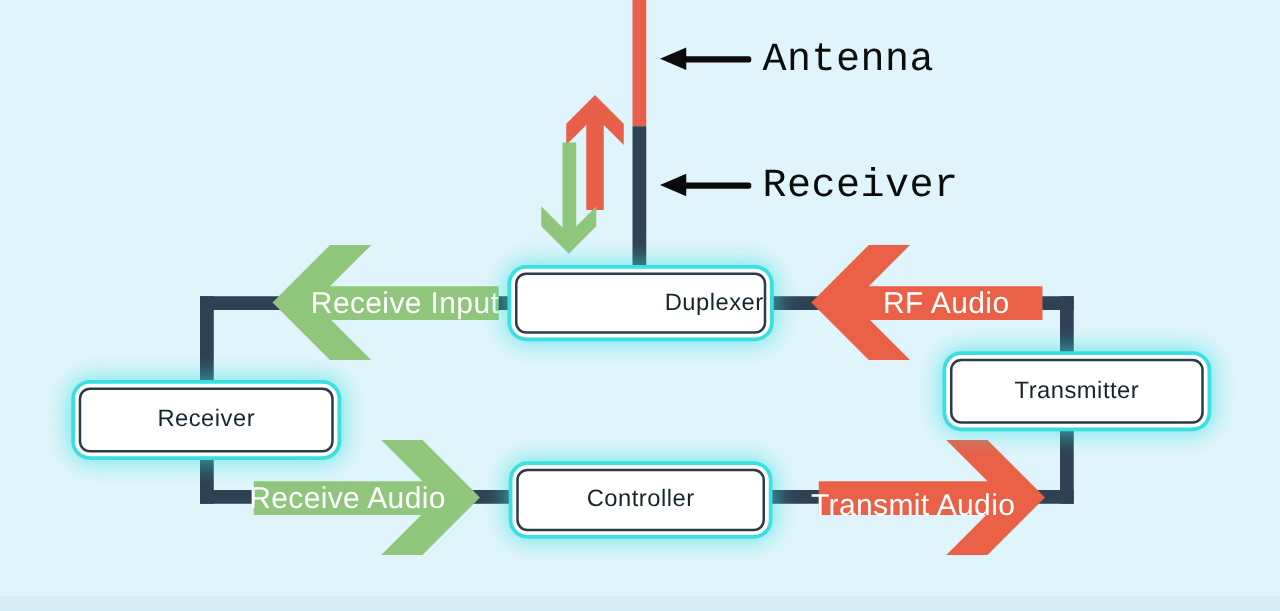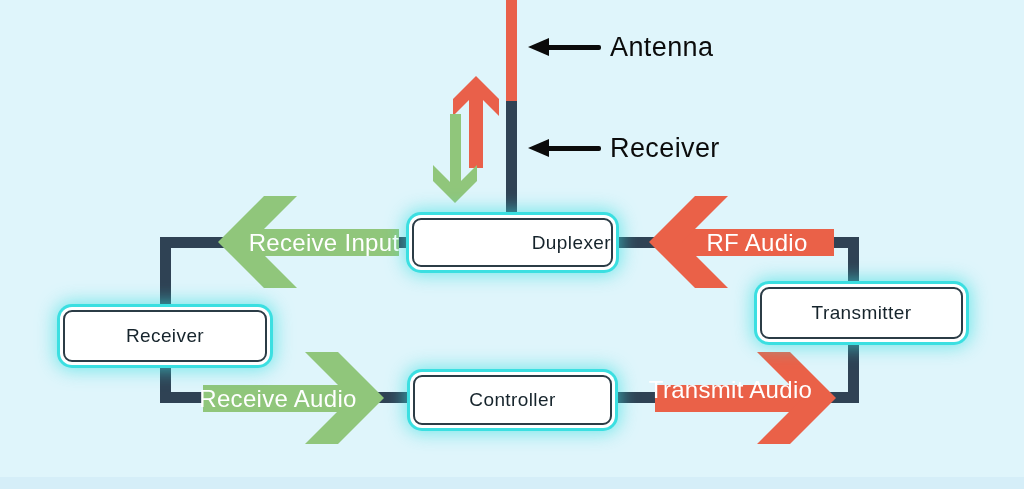--- a/index.html
+++ b/index.html
@@ -43,21 +43,21 @@
   
   .callout { position:absolute; z-index:4; height:37px; }
   .callout .head {
     position:absolute; left:0; top:9px; width:0; height:0;
     border-top:9px solid transparent; border-bottom:9px solid transparent;
     border-right:21px solid #0B0B0B;
   }
   .callout .tail { position:absolute; left:19px; top:16px; width:54px; height:5px; background:#0B0B0B; border-radius:2px; }
   .callout .txt {
     position:absolute; left:82px; top:0; height:37px; display:flex; align-items:center;
-    color:#0B0B0B; font-size:27px; font-weight:500; letter-spacing:0.4px; white-space:nowrap;
+    color:#0B0B0B; font-size:32px; font-weight:500; letter-spacing:0.4px; white-space:nowrap;font-family:Liberation Mono, monospace;
   }
   #callout-antenna  { left:528px; top:29px; }
   #callout-feedline { left:528px; top:130px; }
 </style>
 </head>
 <body>
 
 <div class="stage">
 
   <div class="seg" style="left:506px; top:0; width:11px; height:101px; background:#E9604A;"></div>
@@ -93,21 +93,21 @@
       <polygon points="183,48 137,2 104,2 150,48 104,94 137,94" fill="#90C67B"></polygon>
     </svg>
     <span class="lbl" style="left:2px; top:35px; width:150px; height:27px;">Receive Audio</span>
   </div>
 
   <div class="arrow" id="arrow-transmit-audio">
     <svg width="185" height="97" viewBox="0 0 185 97">
       <rect x="2" y="35" width="151" height="27" fill="#EA6148"></rect>
       <polygon points="183,48 137,2 104,2 150,48 104,94 137,94" fill="#EA6148"></polygon>
     </svg>
-    <span class="lbl" style="left:2px; top:26px; width:151px; height:27px;">Transmit Audio</span>
+    <span class="lbl" style="left:2px; top:41px; width:151px; height:27px;">Transmit Audio</span>
   </div>
 
   <div class="arrow" id="arrow-up-feed">
     <svg width="48" height="92" viewBox="0 0 48 92">
       <rect x="17" y="14" width="14" height="78" fill="#E9604A"></rect>
       <polygon points="24,0 1,23 1,40 24,17 47,40 47,23" fill="#E9604A"></polygon>
     </svg>
   </div>
 
   <div class="arrow" id="arrow-down-feed">

